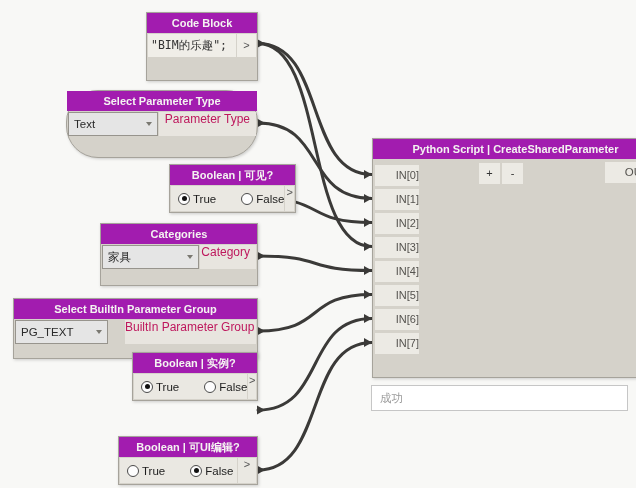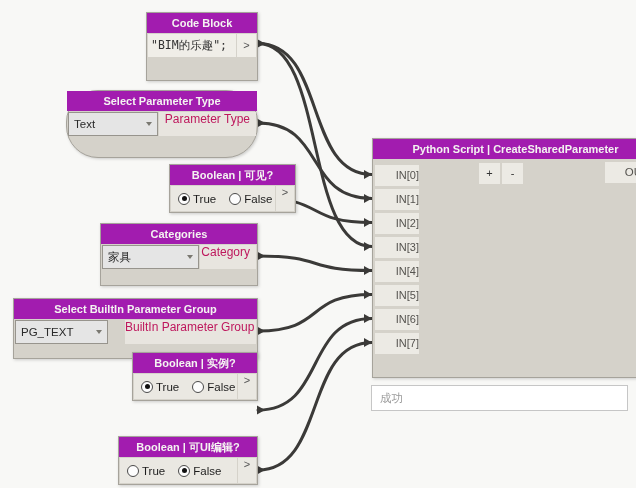--- a/index.html
+++ b/index.html
@@ -40,21 +40,21 @@
     width:0;height:0;border-left:3.5px solid transparent;
     border-right:3.5px solid transparent;border-top:4px solid #7a7871;
     flex:0 0 auto;margin-left:4px;
   }
   .out-label{
     flex:1;background:#e8e5df;color:#be185d;font-size:12px;
     text-align:right;padding-right:6px;white-space:nowrap;overflow:hidden;
   }
   .bool-options{
     flex:1;background:#eae8e2;display:flex;align-items:center;
-    gap:13px;padding-left:7px;
+    gap:25px;padding-left:7px;
   }
   .radio-opt{display:flex;align-items:center;gap:3px;cursor:pointer;}
   .radio-circle{
     width:10px;height:10px;border-radius:50%;border:1px solid #4a4a4a;
     background:#fdfdfd;display:flex;align-items:center;justify-content:center;
     flex:0 0 auto;
   }
   .radio-dot{width:5px;height:5px;border-radius:50%;background:#111;opacity:0;}
   .radio-opt[data-checked="true"] .radio-dot{opacity:1;}
   .radio-label{font-size:11.5px;color:#1d1d1d;}

